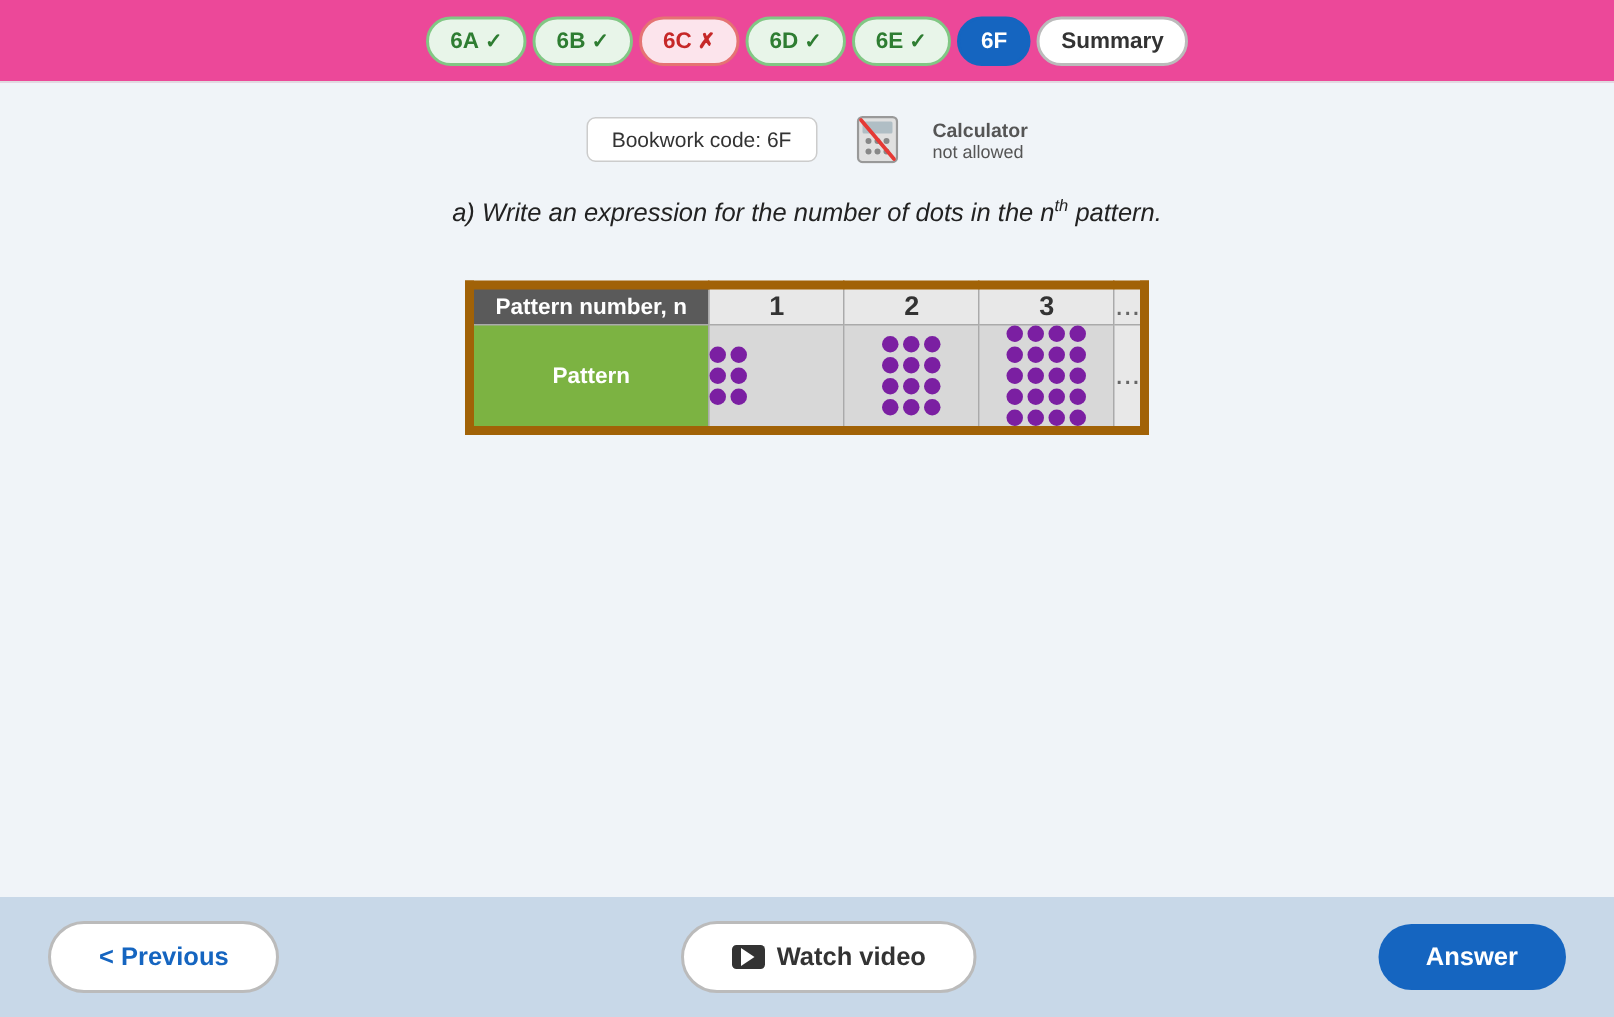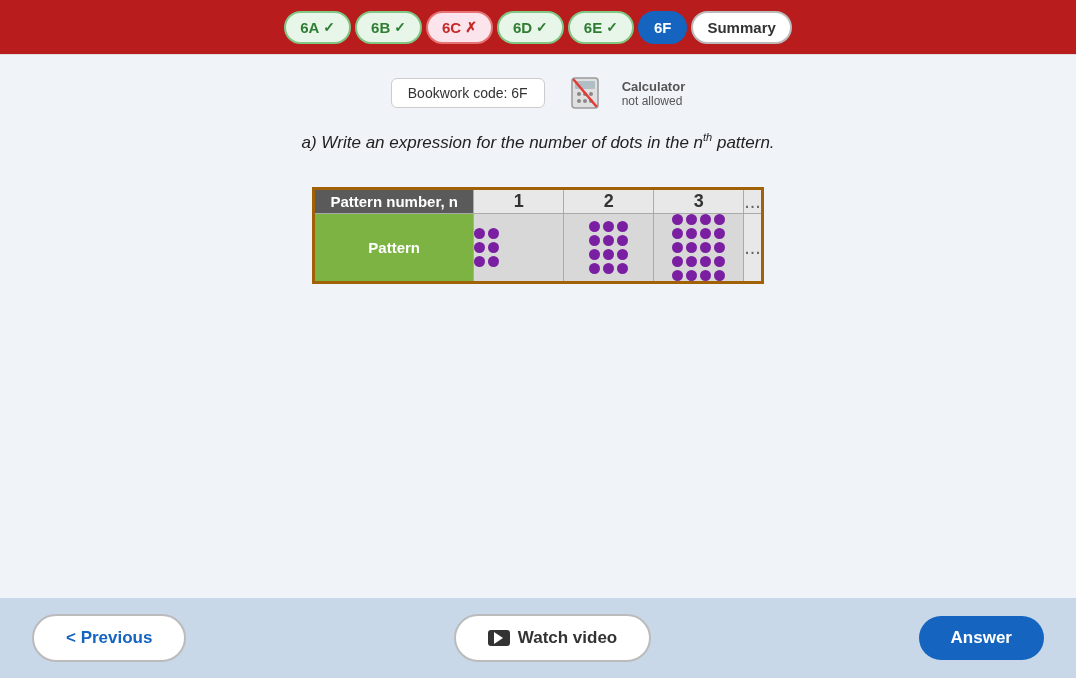--- a/index.html
+++ b/index.html
@@ -8,21 +8,21 @@
       background: #c8d8e8;
       width: 1076px;
       height: 678px;
       overflow: hidden;
       display: flex;
       flex-direction: column;
     }
 
     
     .top-nav {
-      background: #b91c1c;
+      background: #ec4899;
       display: flex;
       align-items: center;
       justify-content: center;
       gap: 4px;
       padding: 8px 12px;
       border-bottom: 1px solid #ddd;
       min-height: 55px;
     }
     .nav-item {
       display: flex;
@@ -125,21 +125,21 @@
     sup { font-size: 11px; }
 
     
     .pattern-table-wrap {
       margin-top: 20px;
       display: flex;
       justify-content: center;
     }
     .pattern-table {
       border-collapse: collapse;
-      border: 3px solid #a16207;
+      border: 6px solid #a16207;
     }
     .pattern-table th, .pattern-table td {
       border: 1px solid #aaa;
       text-align: center;
       vertical-align: middle;
       padding: 0;
     }
     .header-cell {
       background: #5a5a5a;
       color: #fff;

